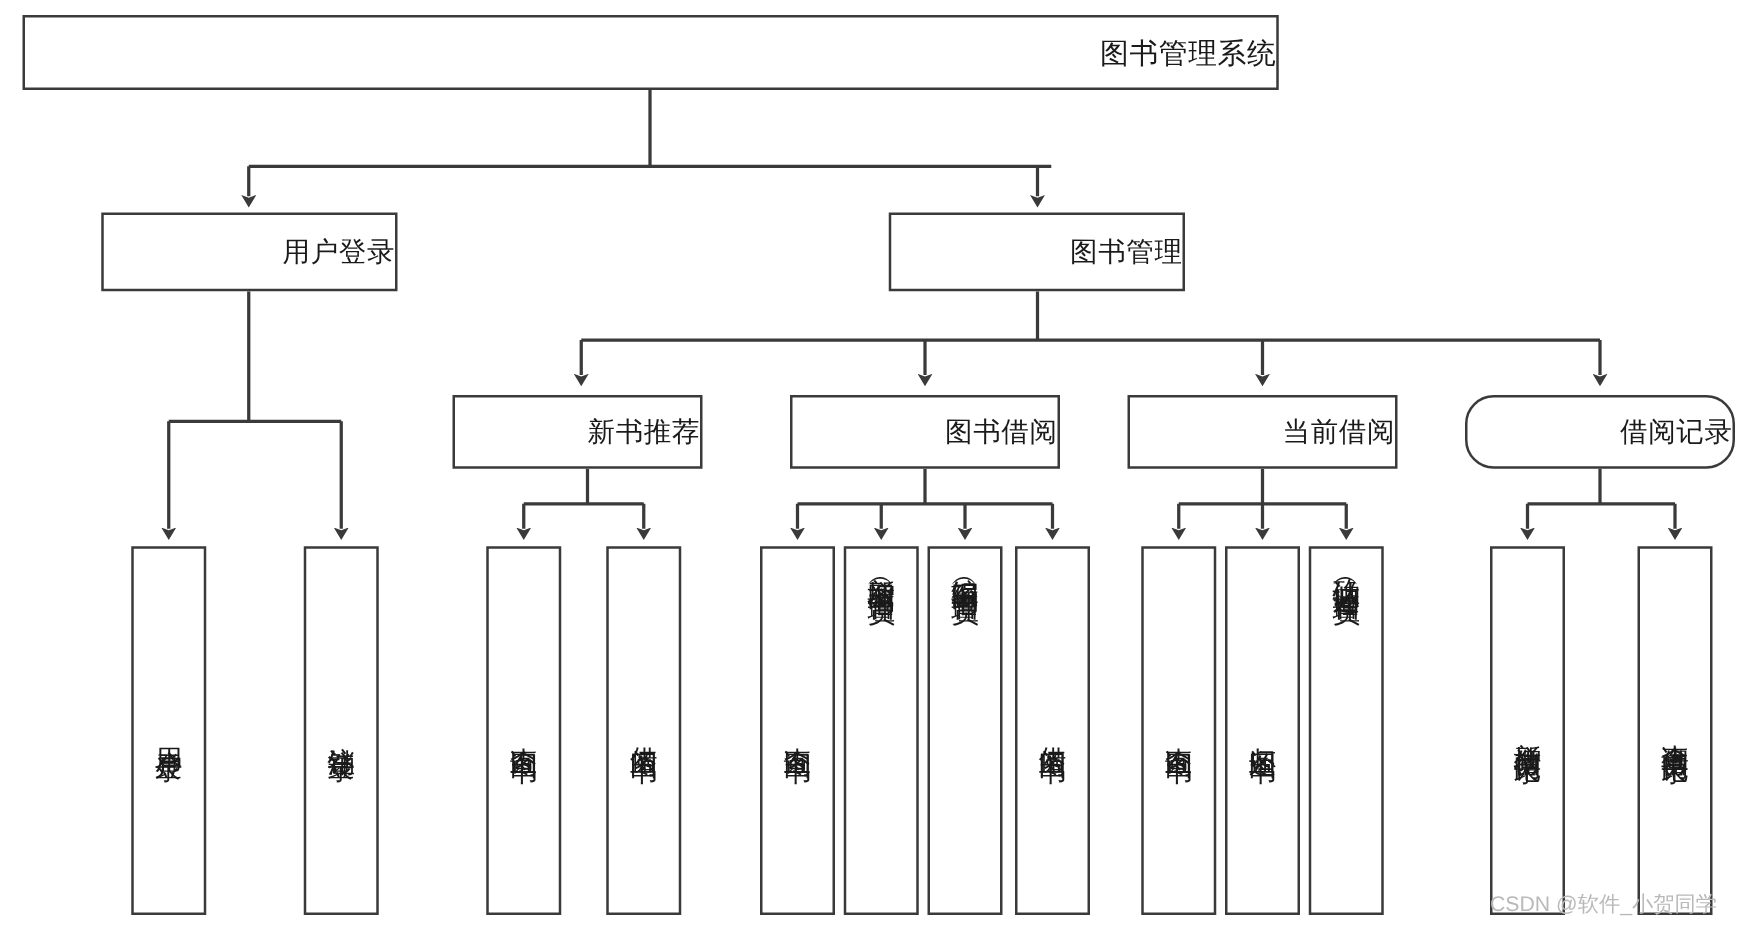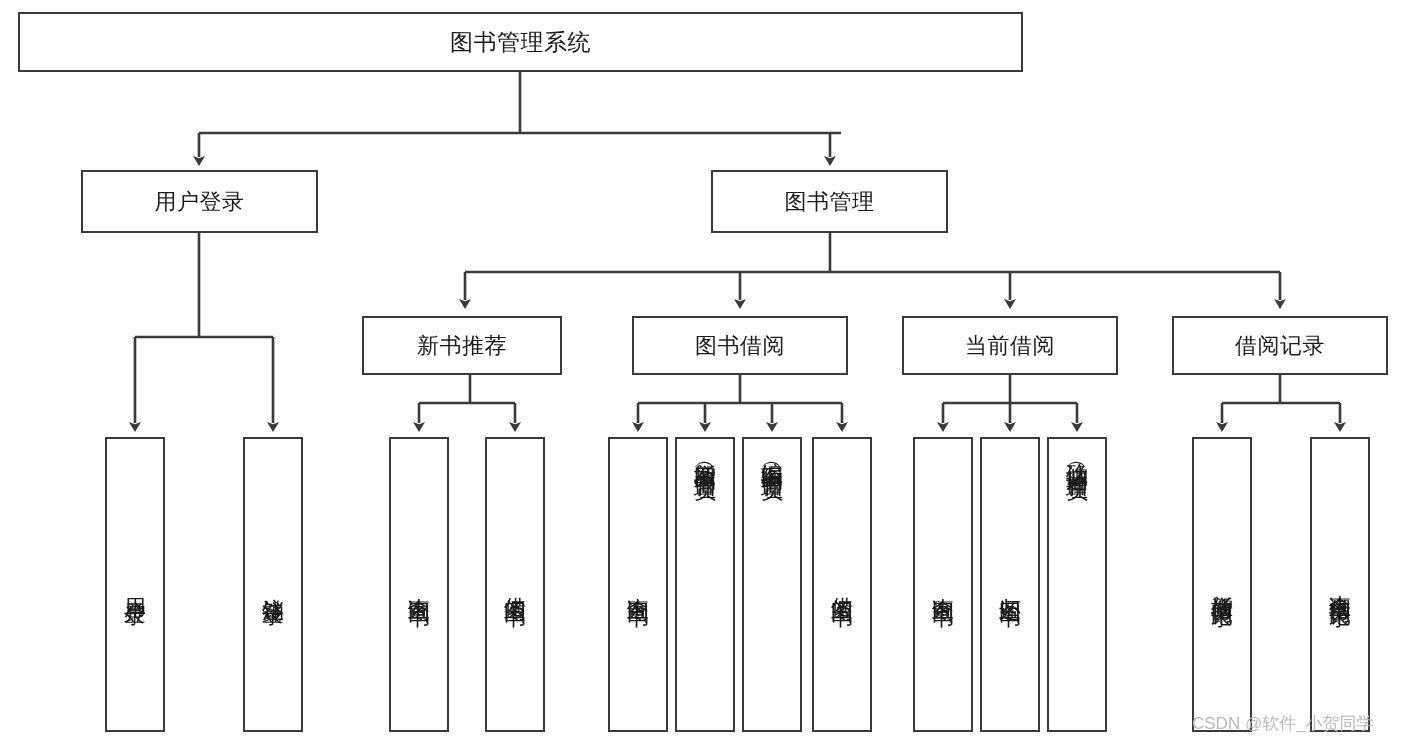--- a/index.html
+++ b/index.html
@@ -25,21 +25,21 @@
     height: 747px;
     pointer-events: none;
   }
   .node {
     position: absolute;
     box-sizing: border-box;
     background: #ffffff;
     border: 2.2px solid #3a3a3a;
     display: flex;
     align-items: center;
-    justify-content: center;
+    justify-content: flex-end;
     color: #1a1a1a;
     z-index: 2;
   }
   .node .lbl {
     display: block;
     text-align: center;
     line-height: 1.06;
     letter-spacing: 0.5px;
   }
   
@@ -146,21 +146,21 @@
 
   <div class="node horiz" style="left:362px; top:316px; width:200px; height:59px;">
     <span class="lbl">新书推荐</span>
   </div>
   <div class="node horiz" style="left:902px; top:316px; width:216px; height:59px;">
     <span class="lbl">当前借阅</span>
   </div>
   <div class="node horiz" style="left:632px; top:316px; width:216px; height:59px;">
     <span class="lbl">图书借阅</span>
   </div>
-  <div class="node horiz" style="left:1172px; top:316px; width:216px; height:59px;">
+  <div class="node horiz" style="left:1172px; top:316px; width:216px; height:59px;border-radius:23px;">
     <span class="lbl">借阅记录</span>
   </div>
 
   <div class="node vert centered" style="left:105px; top:437px; width:60px; height:295px;">
     <span class="lbl">用户登录</span>
   </div>
   <div class="node vert centered" style="left:243px; top:437px; width:60px; height:295px;">
     <span class="lbl">注销登录</span>
   </div>
 

